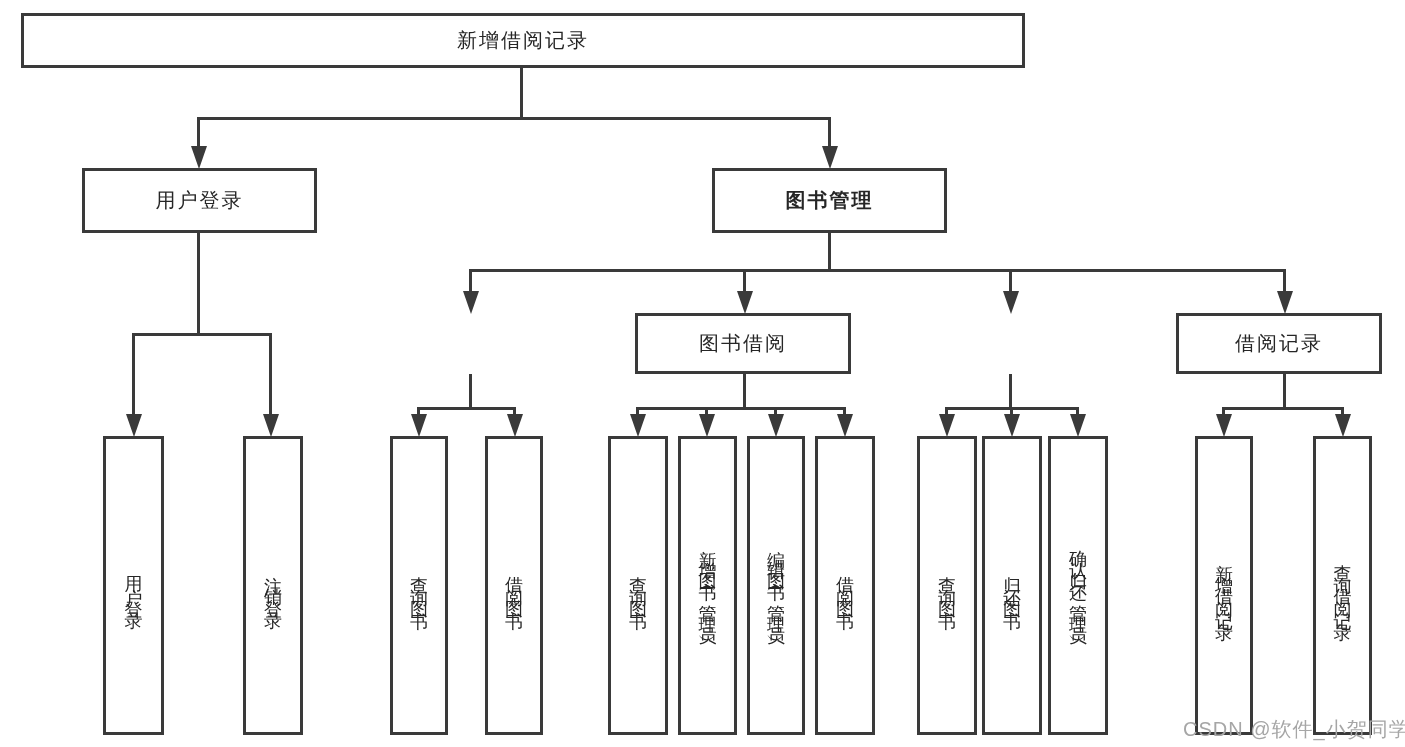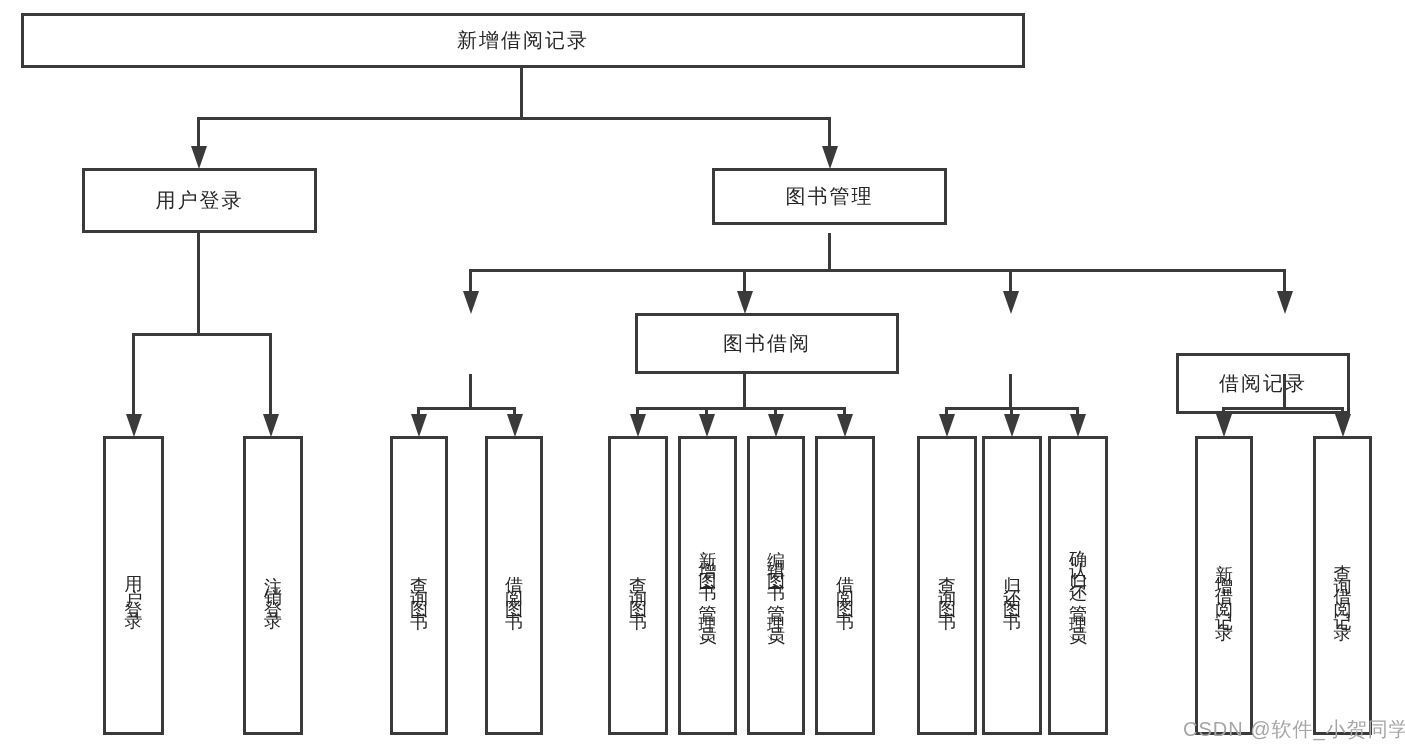--- a/index.html
+++ b/index.html
@@ -34,24 +34,24 @@
   }
 </style>
 </head>
 <body>
 
 <div class="stage">
 
   <div class="b" style="left:21px;top:13px;width:1004px;height:55px;">新增借阅记录</div>
 
   <div class="b" style="left:82px;top:168px;width:235px;height:65px;">用户登录</div>
-  <div class="b" style="left:712px;top:168px;width:235px;height:57px;">图书管理</div>
+  <div class="b" style="left:712px;top:168px;width:235px;height:65px;font-weight:bold;">图书管理</div>
 
-  <div class="b" style="left:635px;top:313px;width:264px;height:61px;">图书借阅</div>
-  <div class="b" style="left:1176px;top:313px;width:174px;height:61px;margin-top:40px;">借阅记录</div>
+  <div class="b" style="left:635px;top:313px;width:216px;height:61px;">图书借阅</div>
+  <div class="b" style="left:1176px;top:313px;width:206px;height:61px;">借阅记录</div>
 
   <div class="vb" style="left:103px;width:61px;">用户登录</div>
   <div class="vb" style="left:243px;width:60px;">注销登录</div>
 
   <div class="vb" style="left:390px;width:58px;">查询图书</div>
   <div class="vb" style="left:485px;width:58px;">借阅图书</div>
 
   <div class="vb" style="left:608px;width:60px;">查询图书</div>
   <div class="vb" style="left:678px;width:59px;letter-spacing:11px;">新增图书（管理员）</div>
   <div class="vb" style="left:747px;width:58px;letter-spacing:11px;">编辑图书（管理员）</div>

